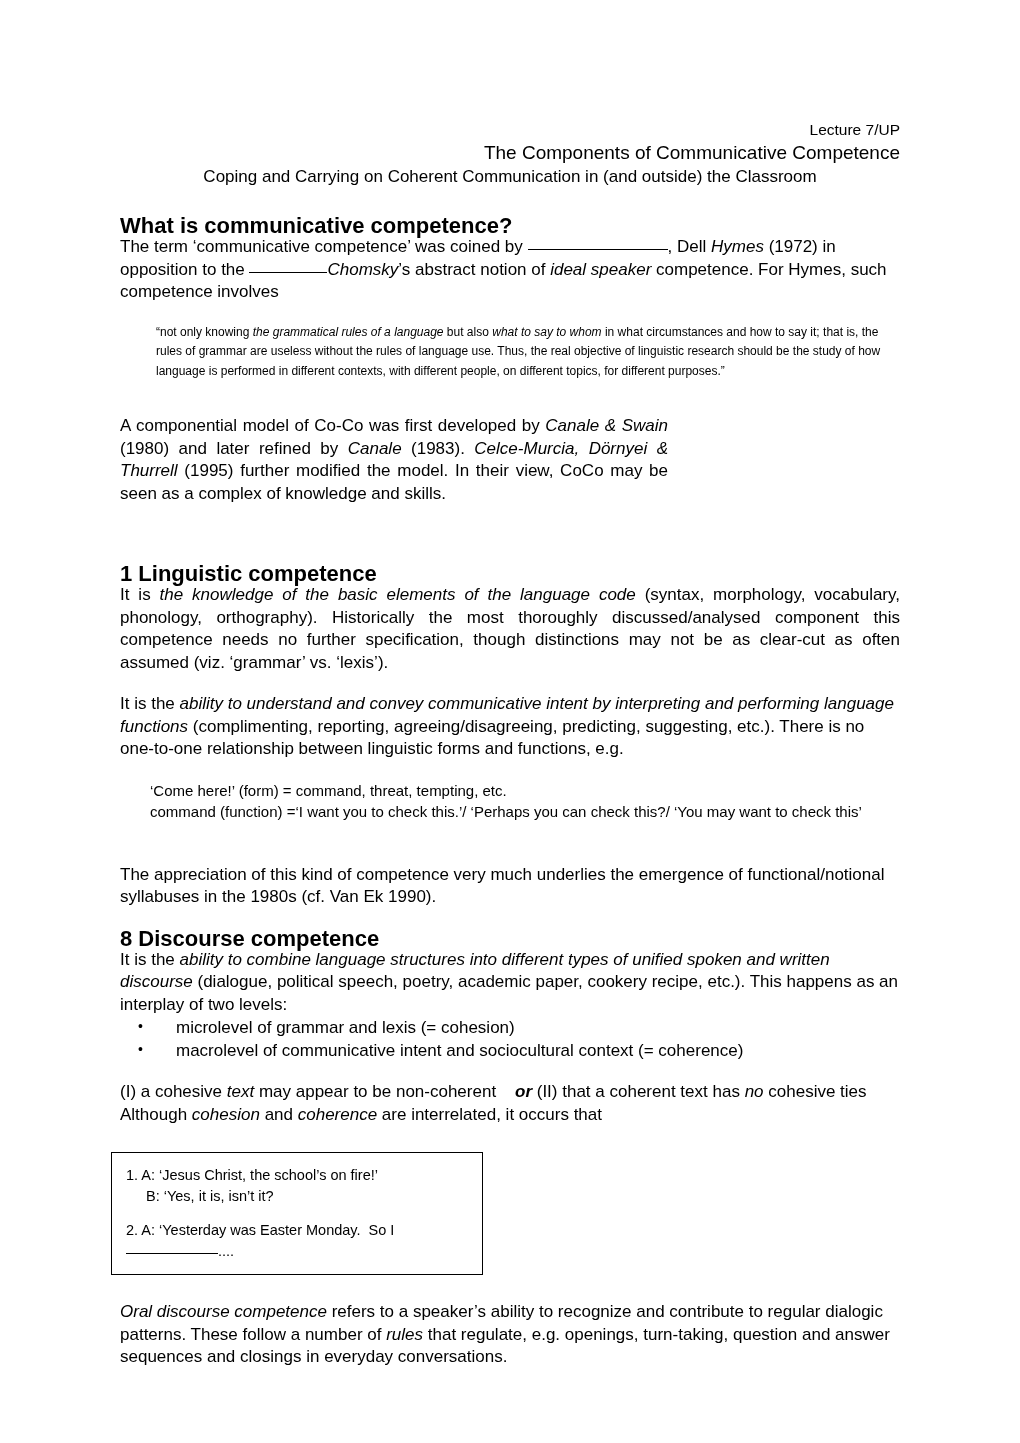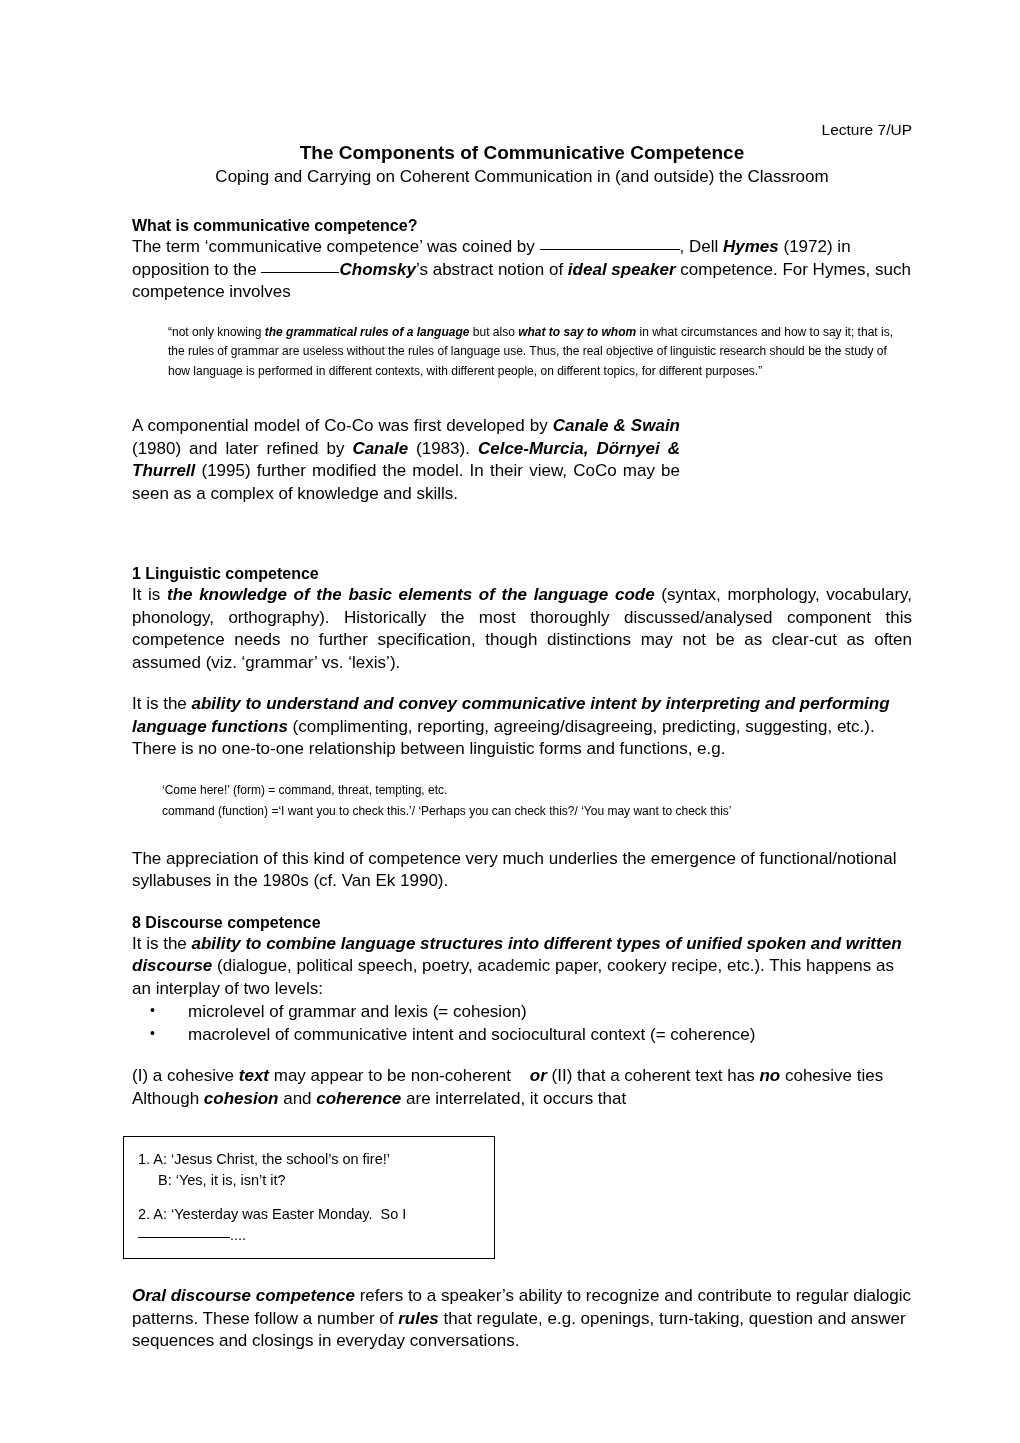--- a/index.html
+++ b/index.html
@@ -17,51 +17,51 @@
   }
   .page {
     position: absolute;
     left: 0; top: 0;
     width: 1020px;
     height: 1443px;
     padding: 0;
   }
   .content {
     position: absolute;
-    left: 132px;
+    left: 120px;
     top: 120px;
     width: 780px;
   }
 
   .lecture-tag {
     text-align: right;
     font-size: 15.5px;
     line-height: 19px;
     margin: 0 0 2px 0;
   }
   .doc-title {
-    text-align: center;
+    text-align: right;
     font-size: 19px;
-    font-weight: bold;
+    font-weight: normal;
     line-height: 24px;
     margin: 0;
   }
   .doc-subtitle {
     text-align: center;
     font-size: 17px;
     line-height: 24px;
     margin: 0 0 0 0;
   }
 
   .spacer-lg { height: 26px; }
   .spacer-md { height: 19px; }
   .spacer-xl { height: 58px; }
 
   h2.section-head {
-    font-size: 16px;
+    font-size: 22px;
     font-weight: bold;
     line-height: 21px;
     margin: 0;
     padding: 0;
   }
   p.body-text {
     font-size: 17px;
     line-height: 22.5px;
     margin: 0;
     text-align: left;
@@ -80,22 +80,22 @@
     width: 548px;
   }
   .quote-block {
     margin: 0 0 8px 36px;
     width: 744px;
     font-size: 12px;
     line-height: 19.5px;
     text-align: left;
   }
   .example-block {
-    margin: 0 0 0 30px;
-    font-size: 12px;
+    margin: 0 0 16px 30px;
+    font-size: 15px;
     line-height: 21px;
   }
   ul.levels {
     margin: 0;
     padding: 0 0 0 18px;
     list-style: none;
   }
   ul.levels li {
     font-size: 17px;
     line-height: 23px;
@@ -103,21 +103,21 @@
     padding-left: 38px;
   }
   ul.levels li::before {
     content: "\2022";
     position: absolute;
     left: 0;
     top: -1px;
     font-size: 14px;
   }
 
-  i, em { font-style: italic; font-weight: bold; }
+  i, em { font-style: italic; }
   .bi { font-weight: bold; font-style: italic; }
 
   .blank-line {
     display: inline-block;
     border-bottom: 1.4px solid #000;
     vertical-align: 2px;
   }
   .blank-long { width: 140px; }
   .blank-short { width: 78px; }
   .blank-box { width: 92px; }

